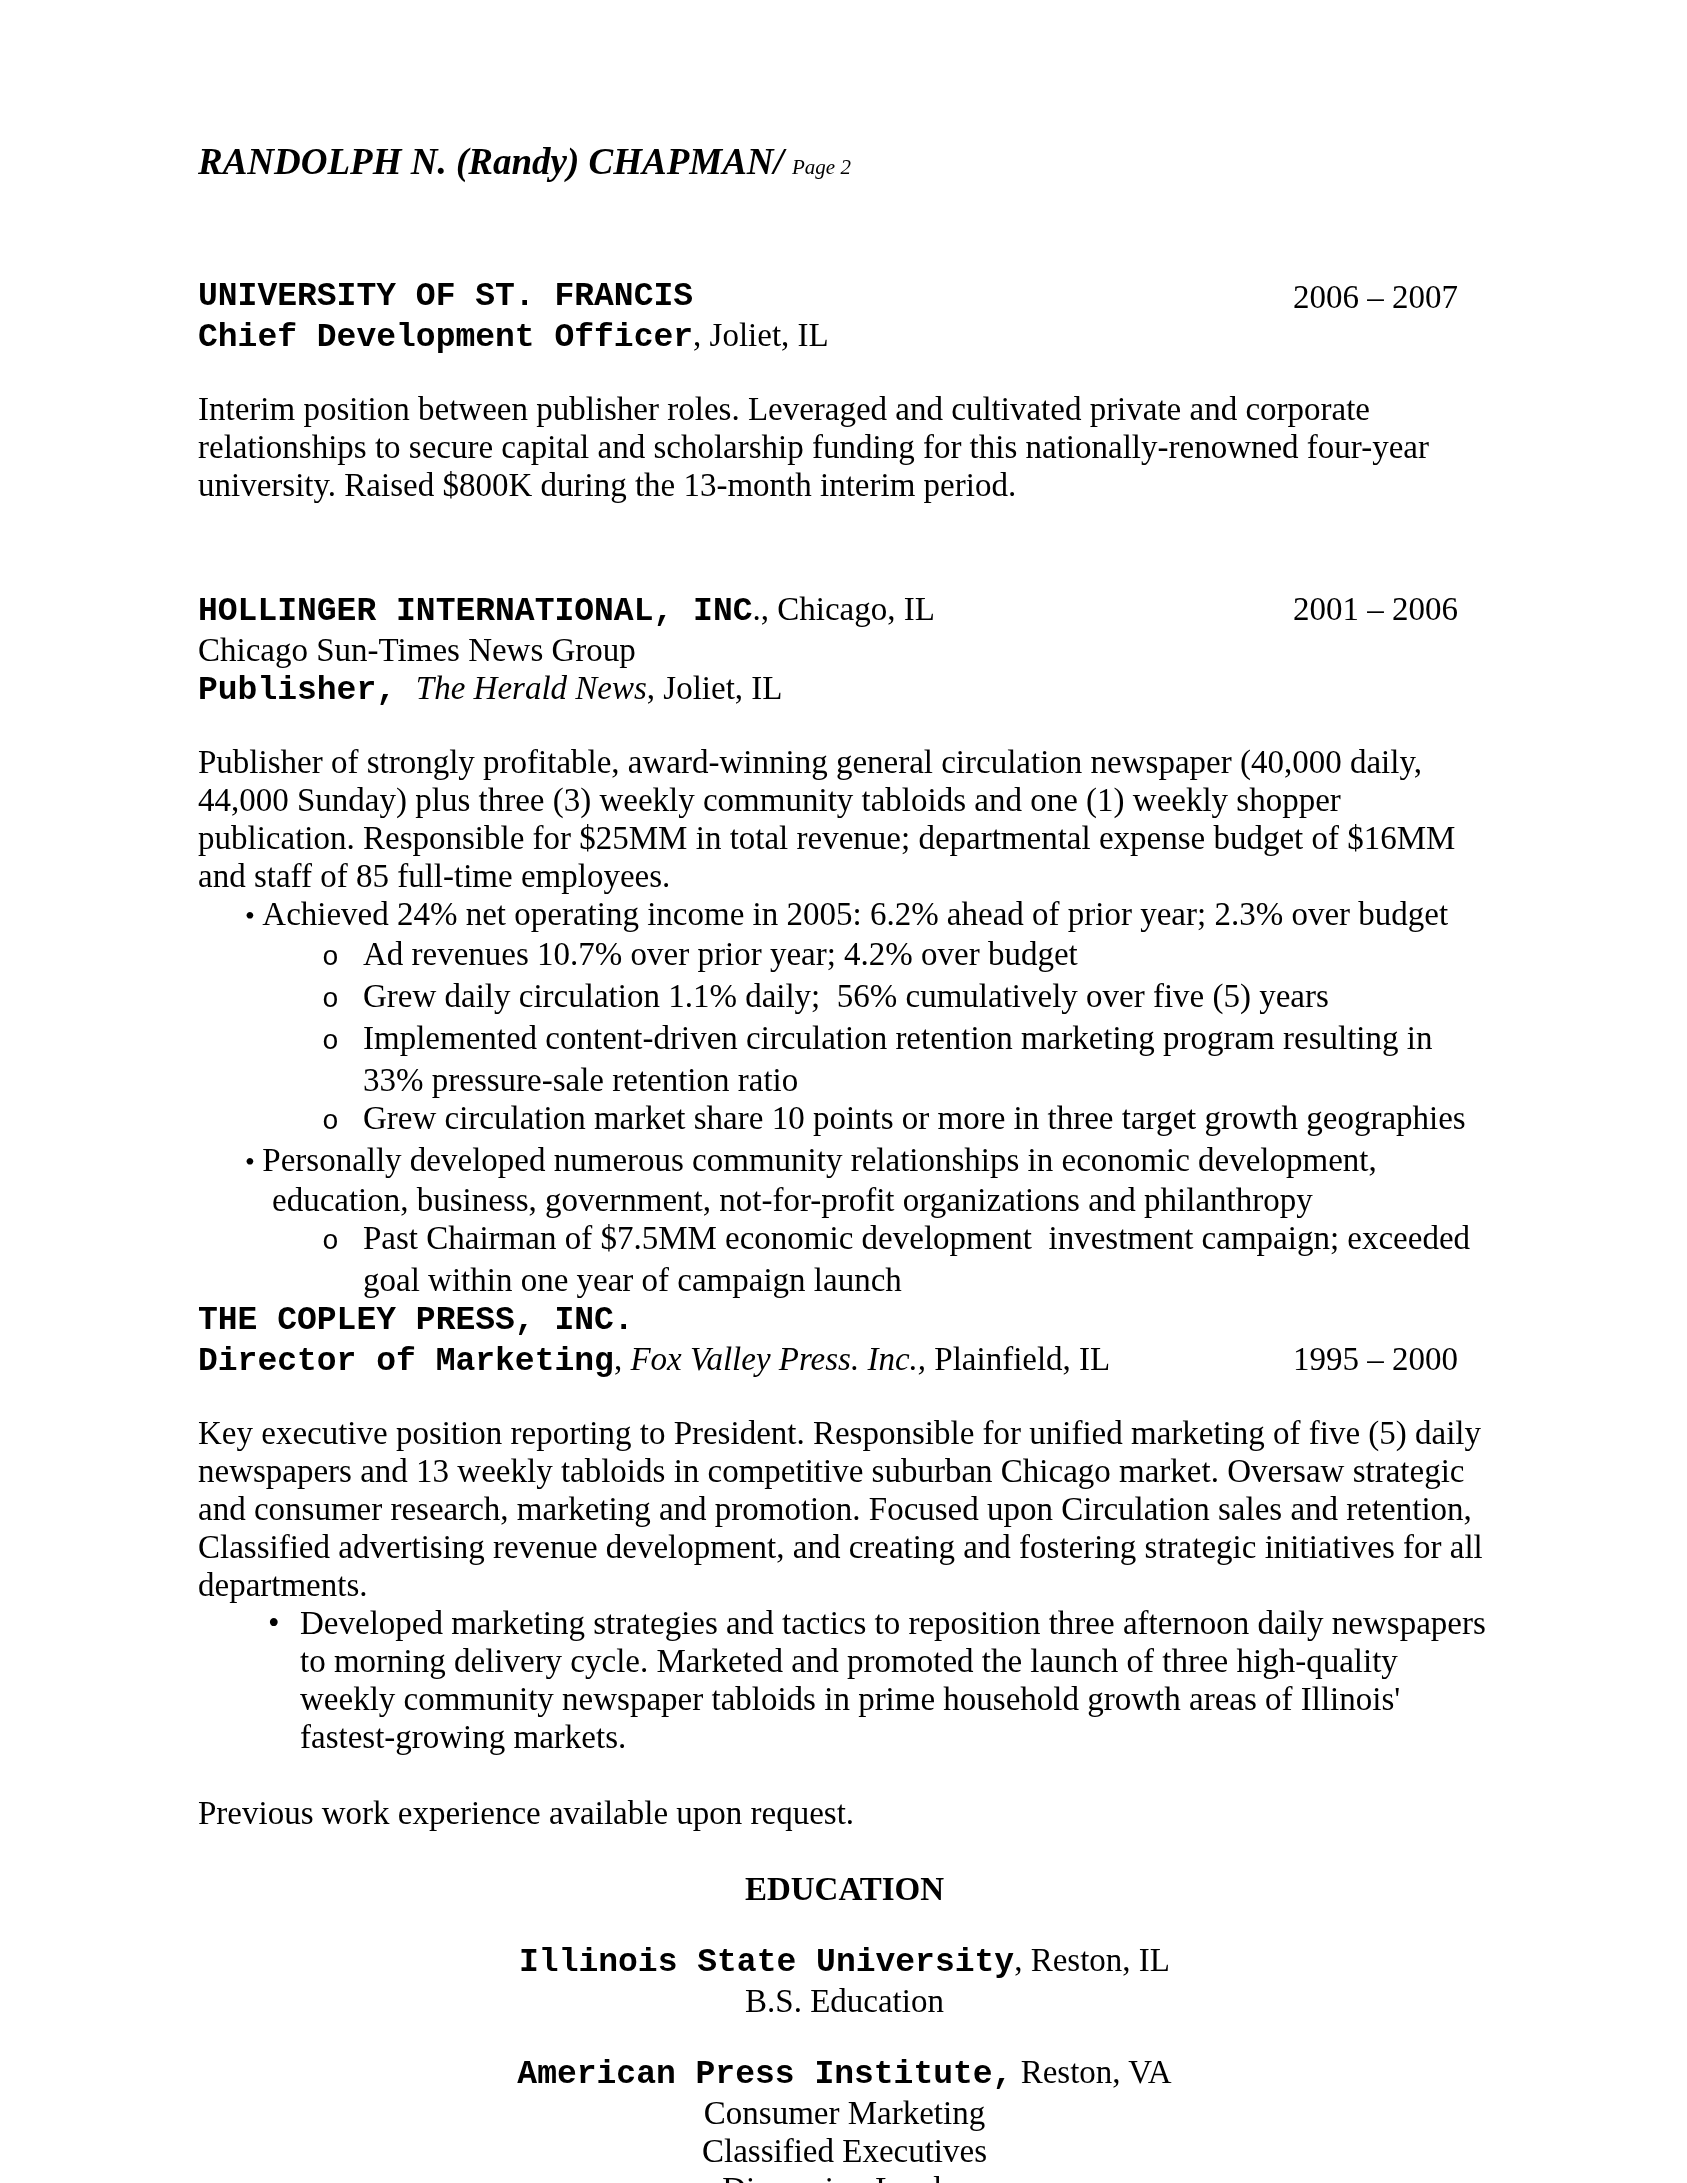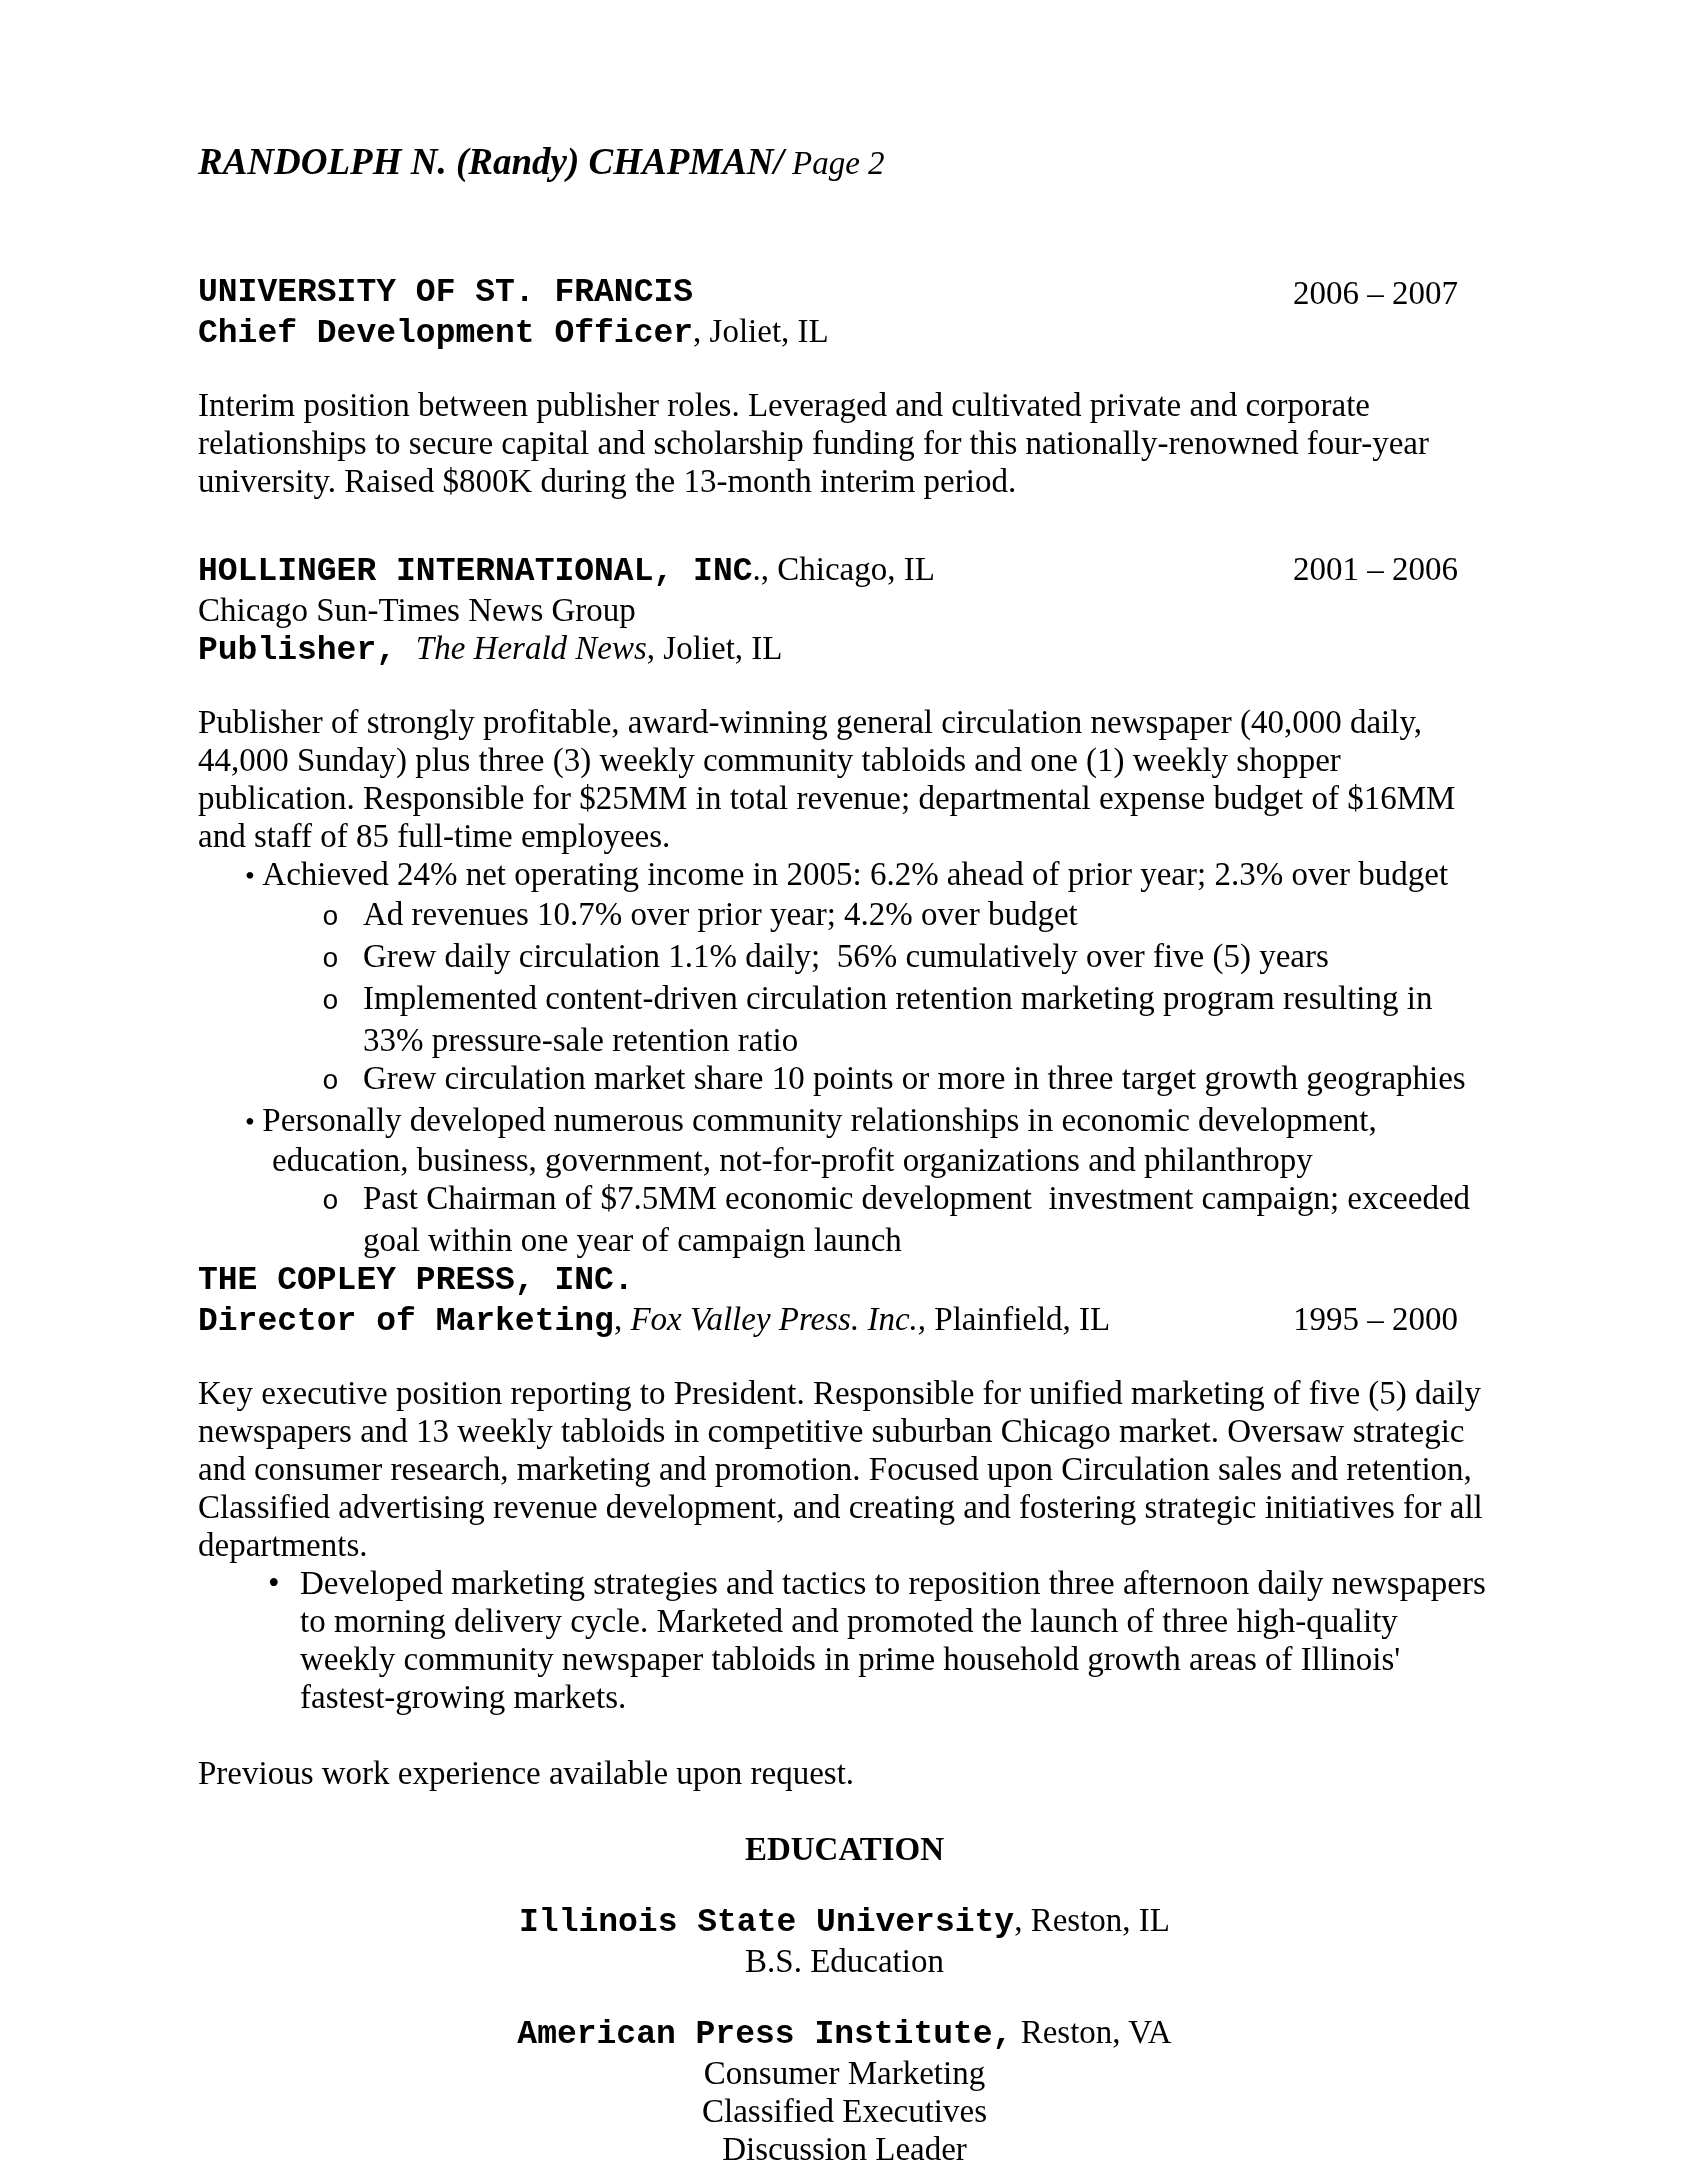--- a/index.html
+++ b/index.html
@@ -21,25 +21,25 @@
   }
   .doc-title {
     font-weight: bold;
     font-style: italic;
     font-size: 37px;
     line-height: 43px;
     white-space: nowrap;
   }
   .doc-title .t-page {
     font-weight: normal;
-    font-size: 33px;
+    font-size: 21px;
     margin-left: 8.2px;
   }
   .sec-usf      { margin-top: 89px; }
-  .sec-hol      { margin-top: 50px; }
+  .sec-hol      { margin-top: 86px; }
   .sec-copley   { }
   .row {
     display: flex;
     justify-content: space-between;
     padding-right: 33px;
   }
   .b { font-weight: bold; font-family: Liberation Mono, monospace; }
   .i { font-style: italic; }
   .para {
     margin: 33px 0 0 0;

